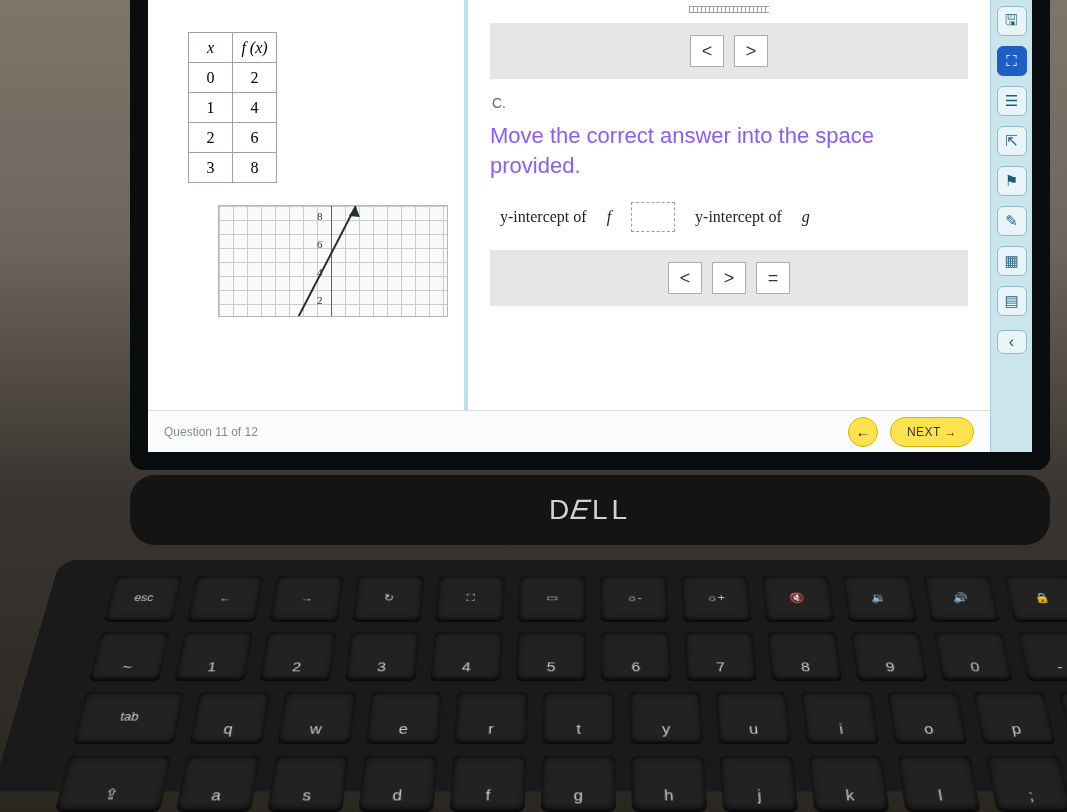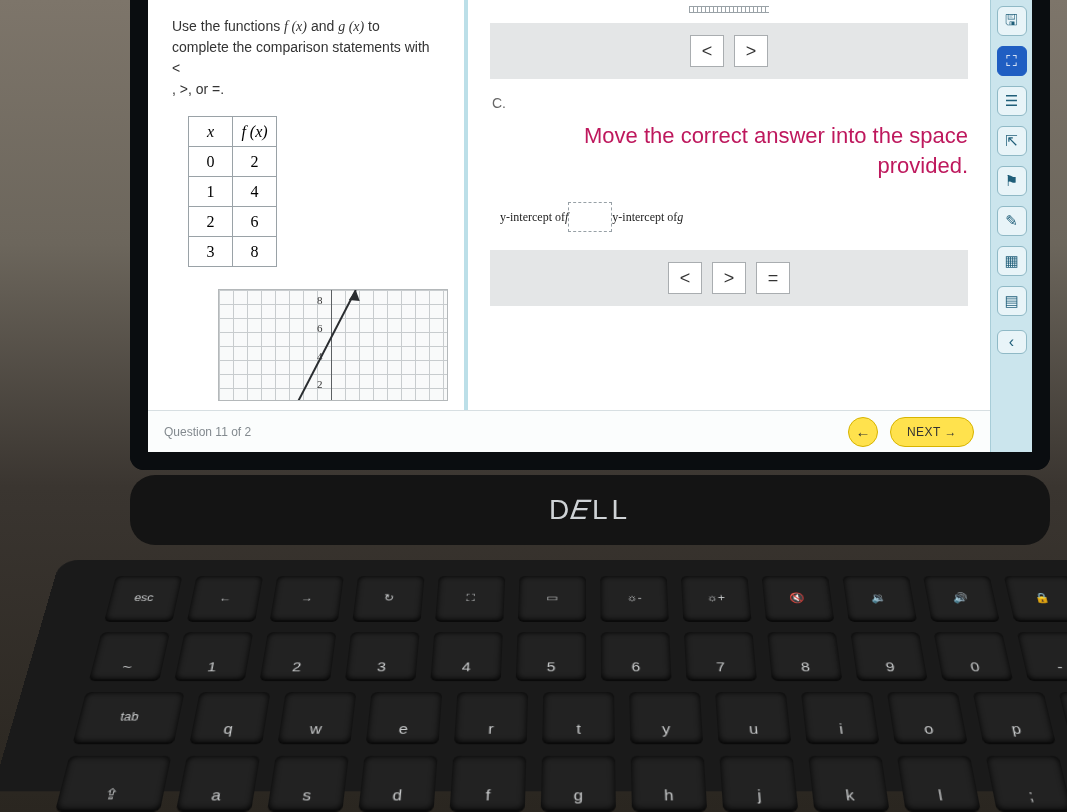--- a/index.html
+++ b/index.html
@@ -147,25 +147,25 @@
     margin-bottom:16px;
   }
   .chip{
     width:34px;height:32px;
     background:#fff;border:1px solid #a9adb0;
     display:flex;align-items:center;justify-content:center;
     font-size:18px;color:#333;cursor:grab;
   }
   .part-label{font-size:14px;color:#666;margin:6px 0 10px 2px;}
   .instruction{
-    font-size:22px;color:#be185d;line-height:1.35;margin-bottom:22px;text-align:right;
+    font-size:22px;color:#8b5cf6;line-height:1.35;margin-bottom:22px;
   }
   .stmt{
-    font-size:12px;font-family:'Times New Roman',serif;
-    display:flex;align-items:center;gap:0;margin:0 0 18px 10px;
+    font-size:16px;font-family:'Times New Roman',serif;
+    display:flex;align-items:center;gap:20px;margin:0 0 18px 10px;
     color:#222;
   }
   .stmt .mi{font-style:italic;}
   .drop{
     width:44px;height:30px;
     border:1.5px dashed #97a0a6;
   }
 
   
   .q-footer{
@@ -221,25 +221,20 @@
 
 <div class="laptop-screen">
   <div class="screen-inner">
     <div class="app">
 
       <div class="content">
 
         <div class="question-split">
 
           <div class="left-pane">
-            <div class="prompt">
-              <span>Use the functions </span><span class="mi">f (x)</span><span> and </span><span class="mi">g (x)</span><span> to</span><br>
-              <span>complete the comparison statements with &lt;</span><br>
-              <span>, &gt;, or =.</span>
-            </div>
 
             <table class="func">
               <tbody>
                   <tr>
                 <th>x</th>
                 <th>f (x)</th>
               </tr>
               <tr>
                     <td>0</td>
                     <td>2</td>
@@ -296,21 +291,21 @@
 
             <div class="choice-bank">
               <div class="chip">&lt;</div>
               <div class="chip">&gt;</div>
               <div class="chip">=</div>
             </div>
           </div>
         </div>
 
         <div class="q-footer">
-          <span>Question 11 of 2</span>
+          <span>Question 11 of 12</span>
           <div class="nav-btns">
             <div class="circ-btn">←</div>
             <div class="pill-btn">NEXT →</div>
           </div>
         </div>
       </div>
 
       <div class="toolbar">
         <div class="tb-btn">🖫</div>
         <div class="tb-btn solid">⛶</div>

